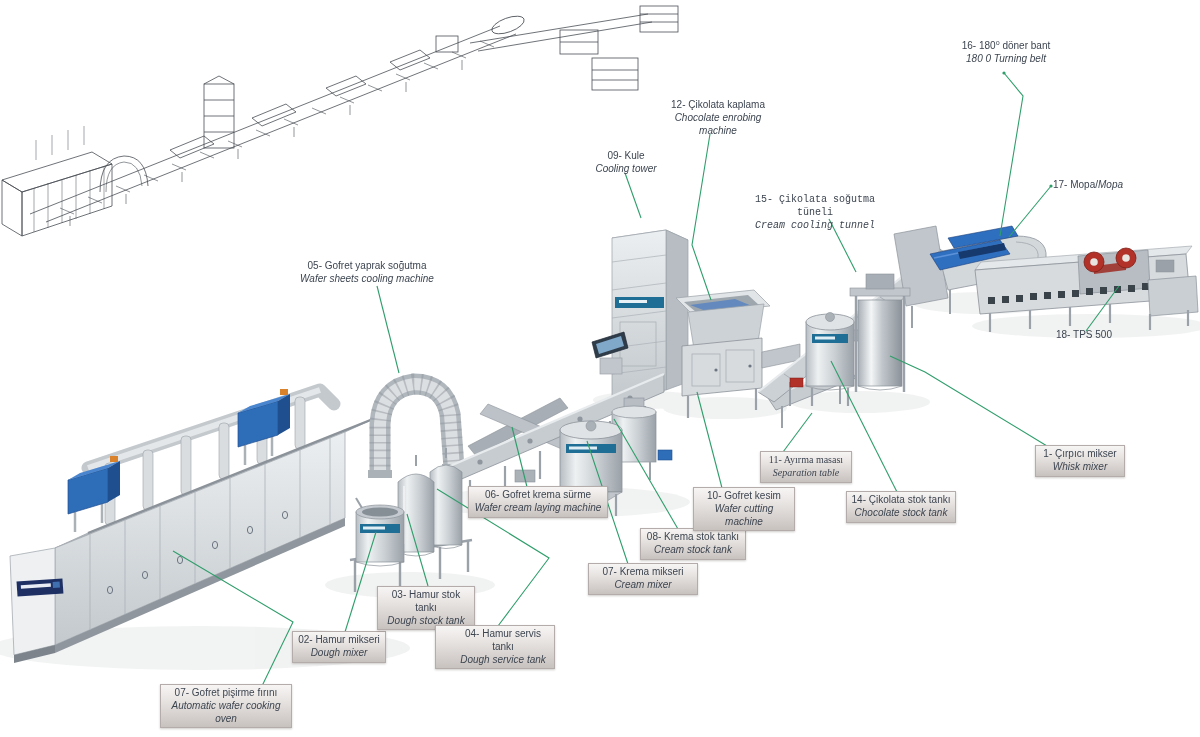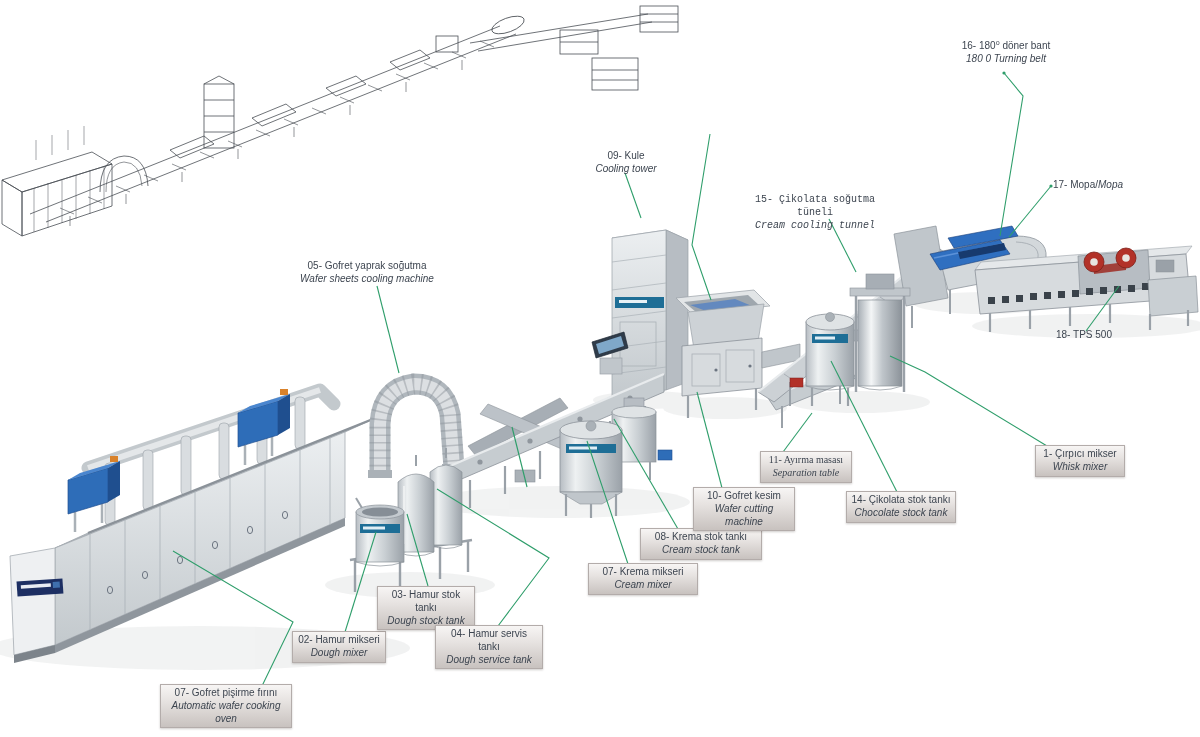--- a/index.html
+++ b/index.html
@@ -469,48 +469,56 @@
   <span class="en">Automatic wafer cooking oven</span>
 </div>
 <div class="lbl boxed" style="left:292px;top:631px;width:94px;">
   <span class="tr">02- Hamur mikseri</span>
   <span class="en">Dough mixer</span>
 </div>
 <div class="lbl boxed" style="left:377px;top:586px;width:98px;">
   <span class="tr">03- Hamur stok tankı</span>
   <span class="en">Dough stock tank</span>
 </div>
-<div class="lbl boxed" style="left:435px;top:625px;width:108px;">
+<div class="lbl boxed" style="left:435px;top:625px;width:120px;padding-left:20px;">
   <span class="tr">04- Hamur servis tankı</span>
   <span class="en">Dough service tank</span>
 </div>
 <div class="lbl" style="left:300px;top:260px;width:134px;">
   <span class="tr">05- Gofret yaprak soğutma</span>
   <span class="en">Wafer sheets cooling machine</span>
 </div>
+<div class="lbl boxed" style="left:468px;top:486px;width:140px;">
+  <span class="tr">06- Gofret krema sürme</span>
+  <span class="en">Wafer cream laying machine</span>
+</div>
 <div class="lbl boxed" style="left:588px;top:563px;width:110px;">
   <span class="tr">07- Krema mikseri</span>
   <span class="en">Cream mixer</span>
 </div>
-<div class="lbl boxed" style="left:640px;top:528px;width:122px;">
+<div class="lbl boxed" style="left:640px;top:528px;width:106px;">
   <span class="tr">08- Krema stok tankı</span>
   <span class="en">Cream stock tank</span>
 </div>
 <div class="lbl" style="left:588px;top:150px;width:76px;">
   <span class="tr">09- Kule</span>
   <span class="en">Cooling tower</span>
 </div>
 <div class="lbl boxed" style="left:693px;top:487px;width:102px;">
   <span class="tr">10- Gofret kesim</span>
   <span class="en">Wafer cutting machine</span>
 </div>
 <div class="lbl boxed" style="left:760px;top:451px;width:92px;font-family:Liberation Serif, serif;">
   <span class="tr">11- Ayırma masası</span>
   <span class="en">Separation table</span>
 </div>
+<div class="lbl" style="left:668px;top:99px;width:100px;">
+  <span class="tr">12- Çikolata kaplama</span>
+  <span class="en">Chocolate enrobing machine</span>
+</div>
 <div class="lbl boxed" style="left:1035px;top:445px;width:90px;">
   <span class="tr">1- Çırpıcı mikser</span>
   <span class="en">Whisk mixer</span>
 </div>
 <div class="lbl boxed" style="left:846px;top:491px;width:110px;">
   <span class="tr">14- Çikolata stok tankı</span>
   <span class="en">Chocolate stock tank</span>
 </div>
 <div class="lbl" style="left:754px;top:194px;width:122px;font-family:Liberation Mono, monospace;">
   <span class="tr">15- Çikolata soğutma tüneli</span>

